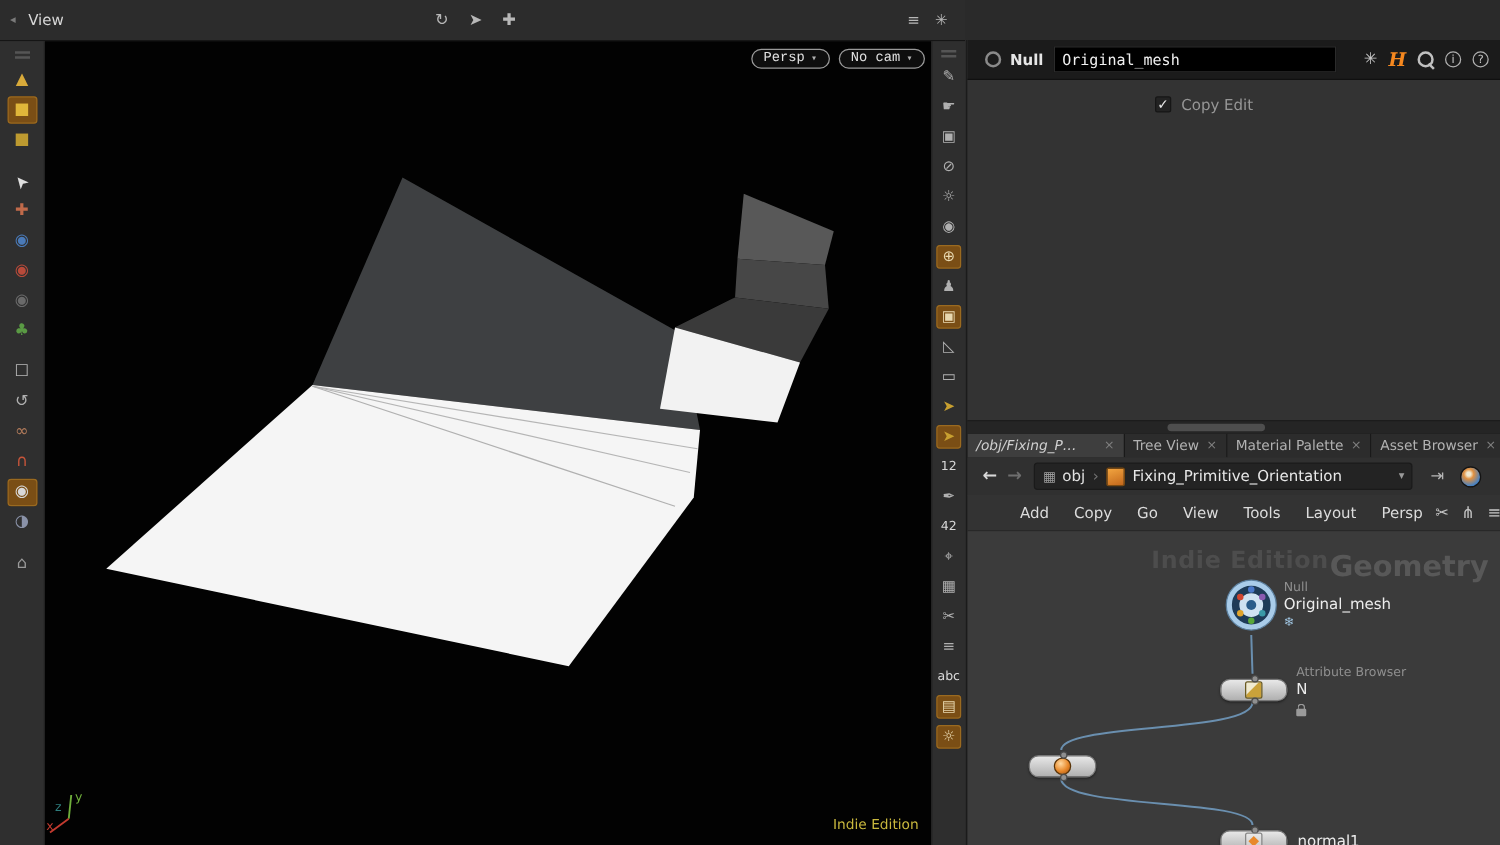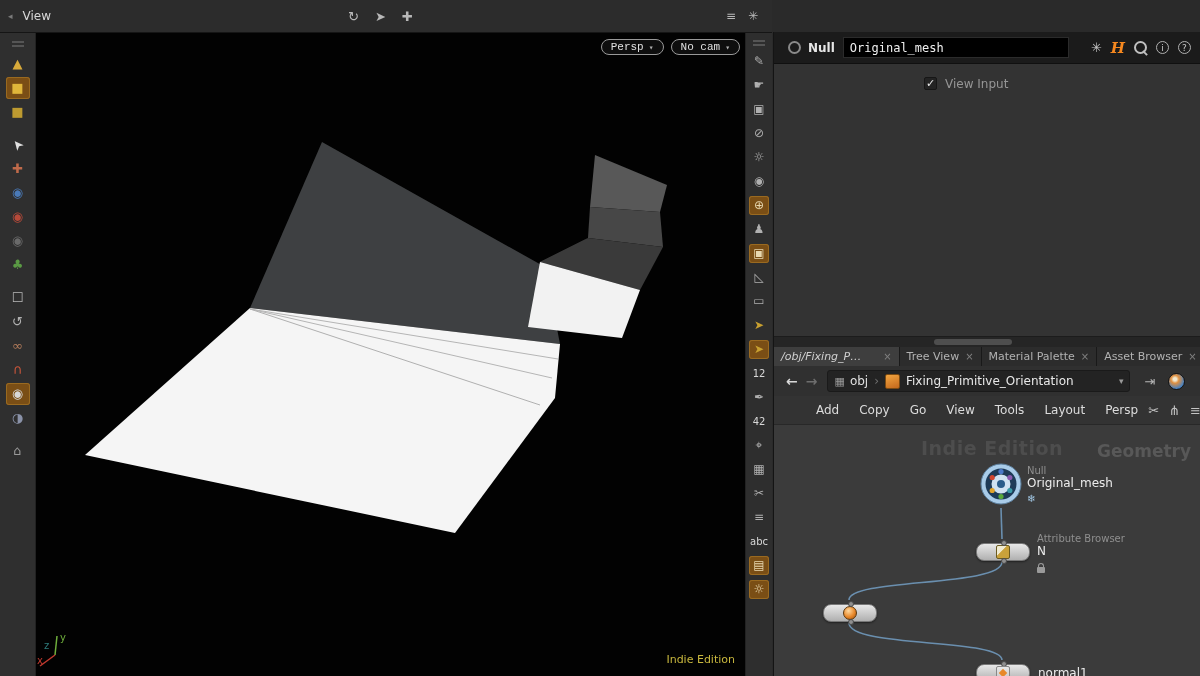--- a/index.html
+++ b/index.html
@@ -100,21 +100,21 @@
 
   .menu-bar{position:absolute;left:0;top:364px;width:427px;height:29px;background:#333;display:flex;
             align-items:center;border-bottom:1px solid #282828;padding-left:32px;box-sizing:border-box;}
   .menu-item{color:#dcdcdc;font-size:12px;padding:0 10px;}
   .mb-icons{margin-left:auto;display:flex;align-items:center;gap:10px;padding-right:8px;color:#c4c4c4;font-size:13px;}
   .mb-ic.grid{color:#e8e8e8;}
 
   
   .network{position:absolute;left:0;top:393px;width:427px;height:283px;background:#3b3b3b;overflow:hidden;}
   .wm-small{position:absolute;left:147px;top:12px;font-size:19px;color:#4d4d4d;font-weight:bold;letter-spacing:.5px;}
-  .wm-big{position:absolute;right:10px;top:16px;font-size:17px;color:#585858;font-weight:bold;}
+  .wm-big{position:absolute;right:10px;top:16px;font-size:23px;color:#585858;font-weight:bold;}
   .wires{position:absolute;left:0;top:0;pointer-events:none;}
   .wires path{stroke:var(--wire);stroke-width:1.6;fill:none;opacity:.95;}
   .hnode{position:absolute;width:52px;height:16px;border-radius:8px;background:linear-gradient(180deg,#e8e8e8,#b0b0b0);
          border:1px solid #787878;display:flex;align-items:center;justify-content:center;box-shadow:0 1px 2px rgba(0,0,0,.45);}
   .hnode::before{content:"";position:absolute;top:-4px;left:24px;width:4px;height:4px;border-radius:50%;background:#8f8f8f;border:1px solid #4a4a4a;}
   .hnode::after{content:"";position:absolute;bottom:-4px;left:24px;width:4px;height:4px;border-radius:50%;background:#8f8f8f;border:1px solid #4a4a4a;}
   .nicon{width:12px;height:12px;border-radius:2px;}
   .nicon.wrangle{background:linear-gradient(135deg,#f0ead0 40%,#caa23a 42%);border:1px solid #6a5a20;}
   .nicon.facet{background:radial-gradient(circle at 38% 32%,#ffd9a0,#e8882a 55%,#9a4e10);border-radius:50%;border:1px solid #5a3408;}
   .nicon.normal{background:linear-gradient(180deg,#e8e8e8,#c8c8c8);border:1px solid #888;position:relative;}
@@ -241,21 +241,21 @@
           <span class="ph-ic">✳</span>
           <span class="h-logo">H</span>
           <span class="icon-mag"></span>
           <span class="icon-circ">i</span>
           <span class="icon-circ">?</span>
         </div>
       </div>
       <div class="param-body">
         <div class="prow">
           <span class="pchk">✓</span>
-          <span class="plabel">View Input</span>
+          <span class="plabel">Copy Edit</span>
         </div>
       </div>
     </div>
 
     <div class="param-scroll">
       <div class="thumb"></div>
     </div>
 
     <div class="tab-bar">
       <div class="tab active">

